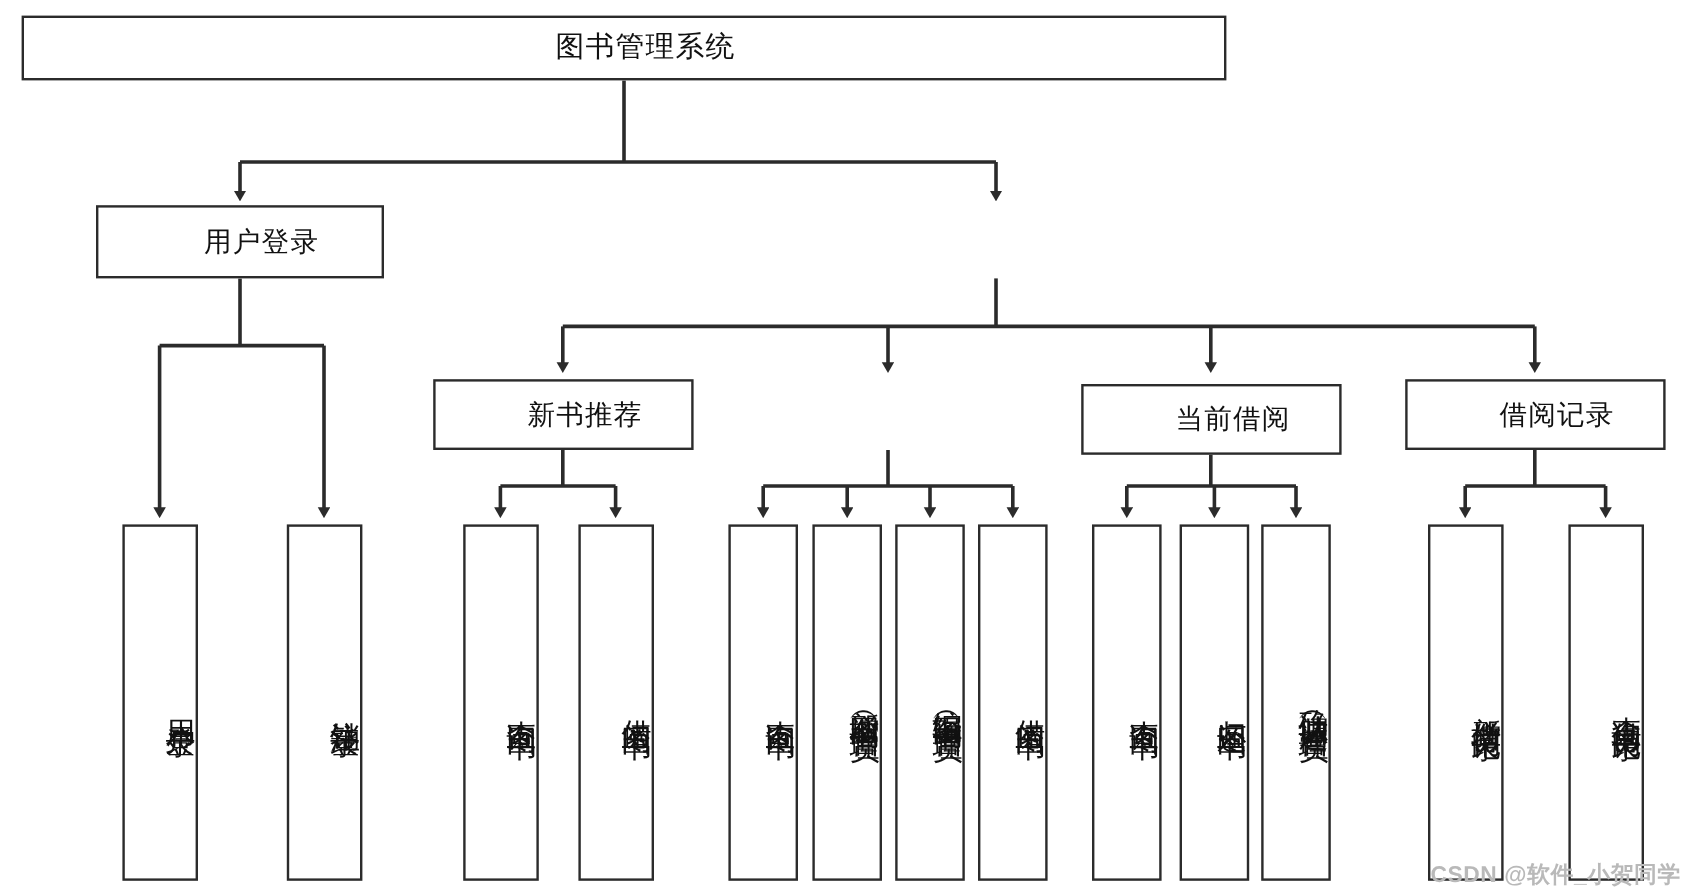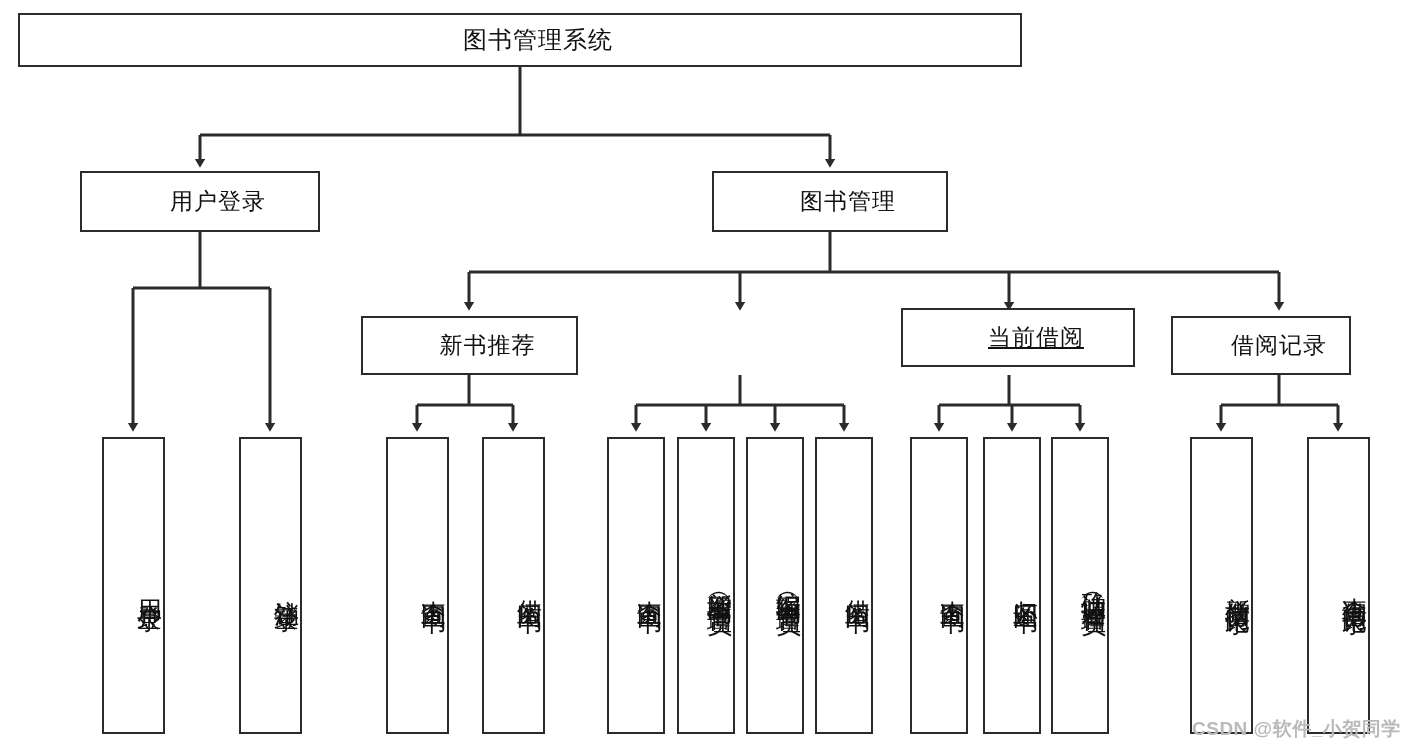--- a/index.html
+++ b/index.html
@@ -125,31 +125,28 @@
     </g>
   </svg>
 
   <div class="node horiz root" style="left:18px; top:13px; width:1004px; height:54px;">
     <span>图书管理系统</span>
   </div>
 
   <div class="node horiz" style="left:80px; top:171px; width:240px; height:61px;">
     <span>用户登录</span>
   </div>
-  <div class="node horiz" style="left:712px; top:171px; width:236px; height:61px;">
-    <span>图书管理</span>
-  </div>
 
   <div class="node horiz" style="left:361px; top:316px; width:217px; height:59px;">
     <span>新书推荐</span>
   </div>
-  <div class="node horiz" style="left:901px; top:308px; width:234px; height:59px;text-decoration:underline;">
+  <div class="node horiz" style="left:901px; top:320px; width:217px; height:59px;">
     <span>当前借阅</span>
   </div>
-  <div class="node horiz" style="left:1171px; top:316px; width:180px; height:59px;">
+  <div class="node horiz" style="left:1171px; top:316px; width:217px; height:59px;">
     <span>借阅记录</span>
   </div>
 
   <div class="node vert" style="left:102px; top:437px; width:63px; height:297px;">
     <span class="vtext">用户登录</span>
   </div>
   <div class="node vert" style="left:239px; top:437px; width:63px; height:297px;">
     <span class="vtext">注销登录</span>
   </div>
 

